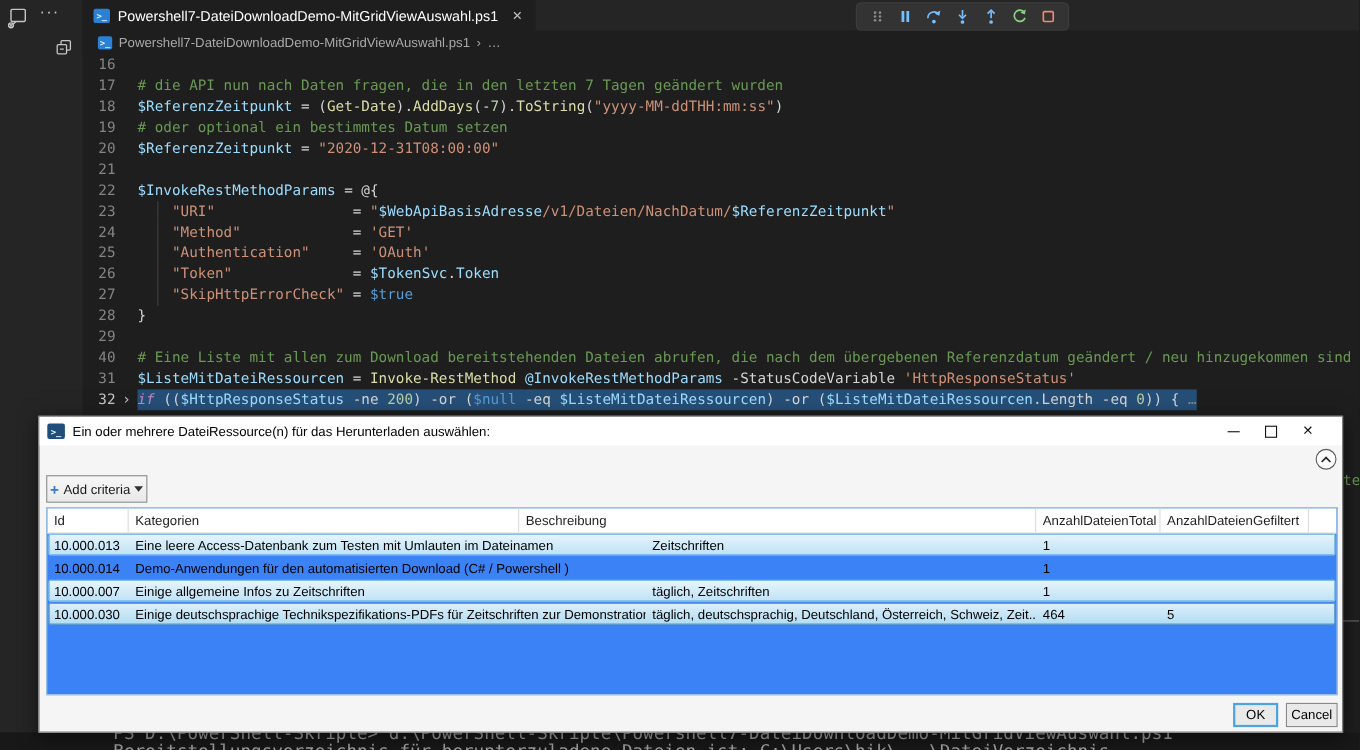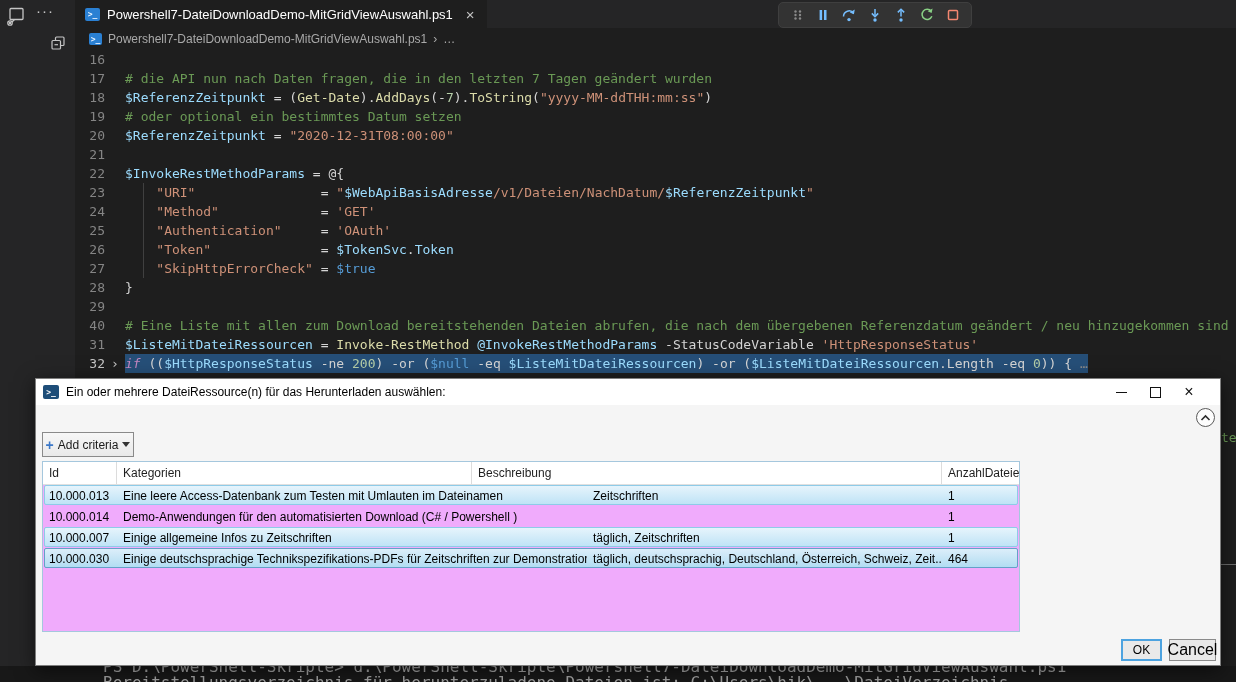--- a/index.html
+++ b/index.html
@@ -69,38 +69,38 @@
   .filter-search{width:16px;height:16px;margin-right:3px;flex:none;}
   .collapse-btn{position:absolute;left:1160px;top:29px;width:19px;height:19px;border:1px solid #5a5a5a;
                 border-radius:50%;background:#fdfdfd;display:flex;align-items:center;justify-content:center;box-sizing:border-box;}
   .addcrit{position:absolute;left:6px;top:53px;width:92px;height:25px;border:1px solid #8a8a8a;
            background:linear-gradient(#f7f7f7,#e9e9e9);display:flex;align-items:center;justify-content:center;
            gap:4px;font-size:12px;color:#1a1a1a;box-sizing:border-box;}
   .plus{color:#3c78c8;font-weight:bold;font-size:14px;line-height:1;}
   .caret-down{width:0;height:0;border-left:4px solid transparent;border-right:4px solid transparent;
               border-top:5px solid #333;}
   
-  .grid{position:absolute;left:6px;top:82px;width:978px;height:171px;background:#f0abfc;
+  .grid{position:absolute;left:6px;top:82px;width:1174px;height:171px;background:#3b82f6;
         border:1px solid #a5c7dd;box-sizing:border-box;overflow:hidden;}
   .ghead{display:flex;height:22px;align-items:stretch;background:#fff;border-bottom:1px solid #e0e0e0;}
   .hcell{display:flex;align-items:center;padding-left:6px;color:#1e1e1e;border-right:1px solid #dcdcdc;
          box-sizing:border-box;overflow:hidden;white-space:nowrap;}
   .c0{width:74px;flex:none;} .c1{width:470px;flex:none;} .c2{width:355px;flex:none;}
   .c3{width:113px;flex:none;} .c4{width:135px;flex:none;} .cf{flex:1;border-right:none;}
   .grow{position:relative;height:21px;display:flex;align-items:center;color:#000;}
   .cell{padding-left:6px;white-space:nowrap;overflow:hidden;position:relative;z-index:1;box-sizing:border-box;flex:none;}
   .rowbg{position:absolute;left:1px;right:1px;top:0;bottom:1px;border:1px solid #8ecbe8;border-radius:2px;
          background:linear-gradient(#e6f4fc,#bfe3f6);z-index:0;}
   .grow.foc .rowbg{border-color:#64a1c8;background:linear-gradient(#dceefa,#b2ddf2);}
   .okbtn{position:absolute;right:58px;bottom:4px;width:41px;height:22px;background:#e9e9e9;
          border:2px solid #4da3e0;box-sizing:border-box;display:flex;align-items:center;justify-content:center;
          font-size:12px;color:#000;}
   .cancelbtn{position:absolute;right:4px;bottom:4px;width:47px;height:22px;background:#e9e9e9;
          border:1px solid #8a8a8a;box-sizing:border-box;display:flex;align-items:center;justify-content:center;
-         font-size:16px;color:#000;}
+         font-size:12px;color:#000;}
 </style>
 </head>
 <body>
 
 <div class="screen">
 
   <div class="leftstrip">
     <span class="ls-top-icon"><svg width="22" height="22" viewBox="0 0 22 22" fill="none" stroke="#c5c5c5" stroke-width="1.3">
           <rect x="5" y="3.5" width="13" height="11" rx="1"></rect>
           <path d="M9.5 14.5 L5.5 18.5"></path>

